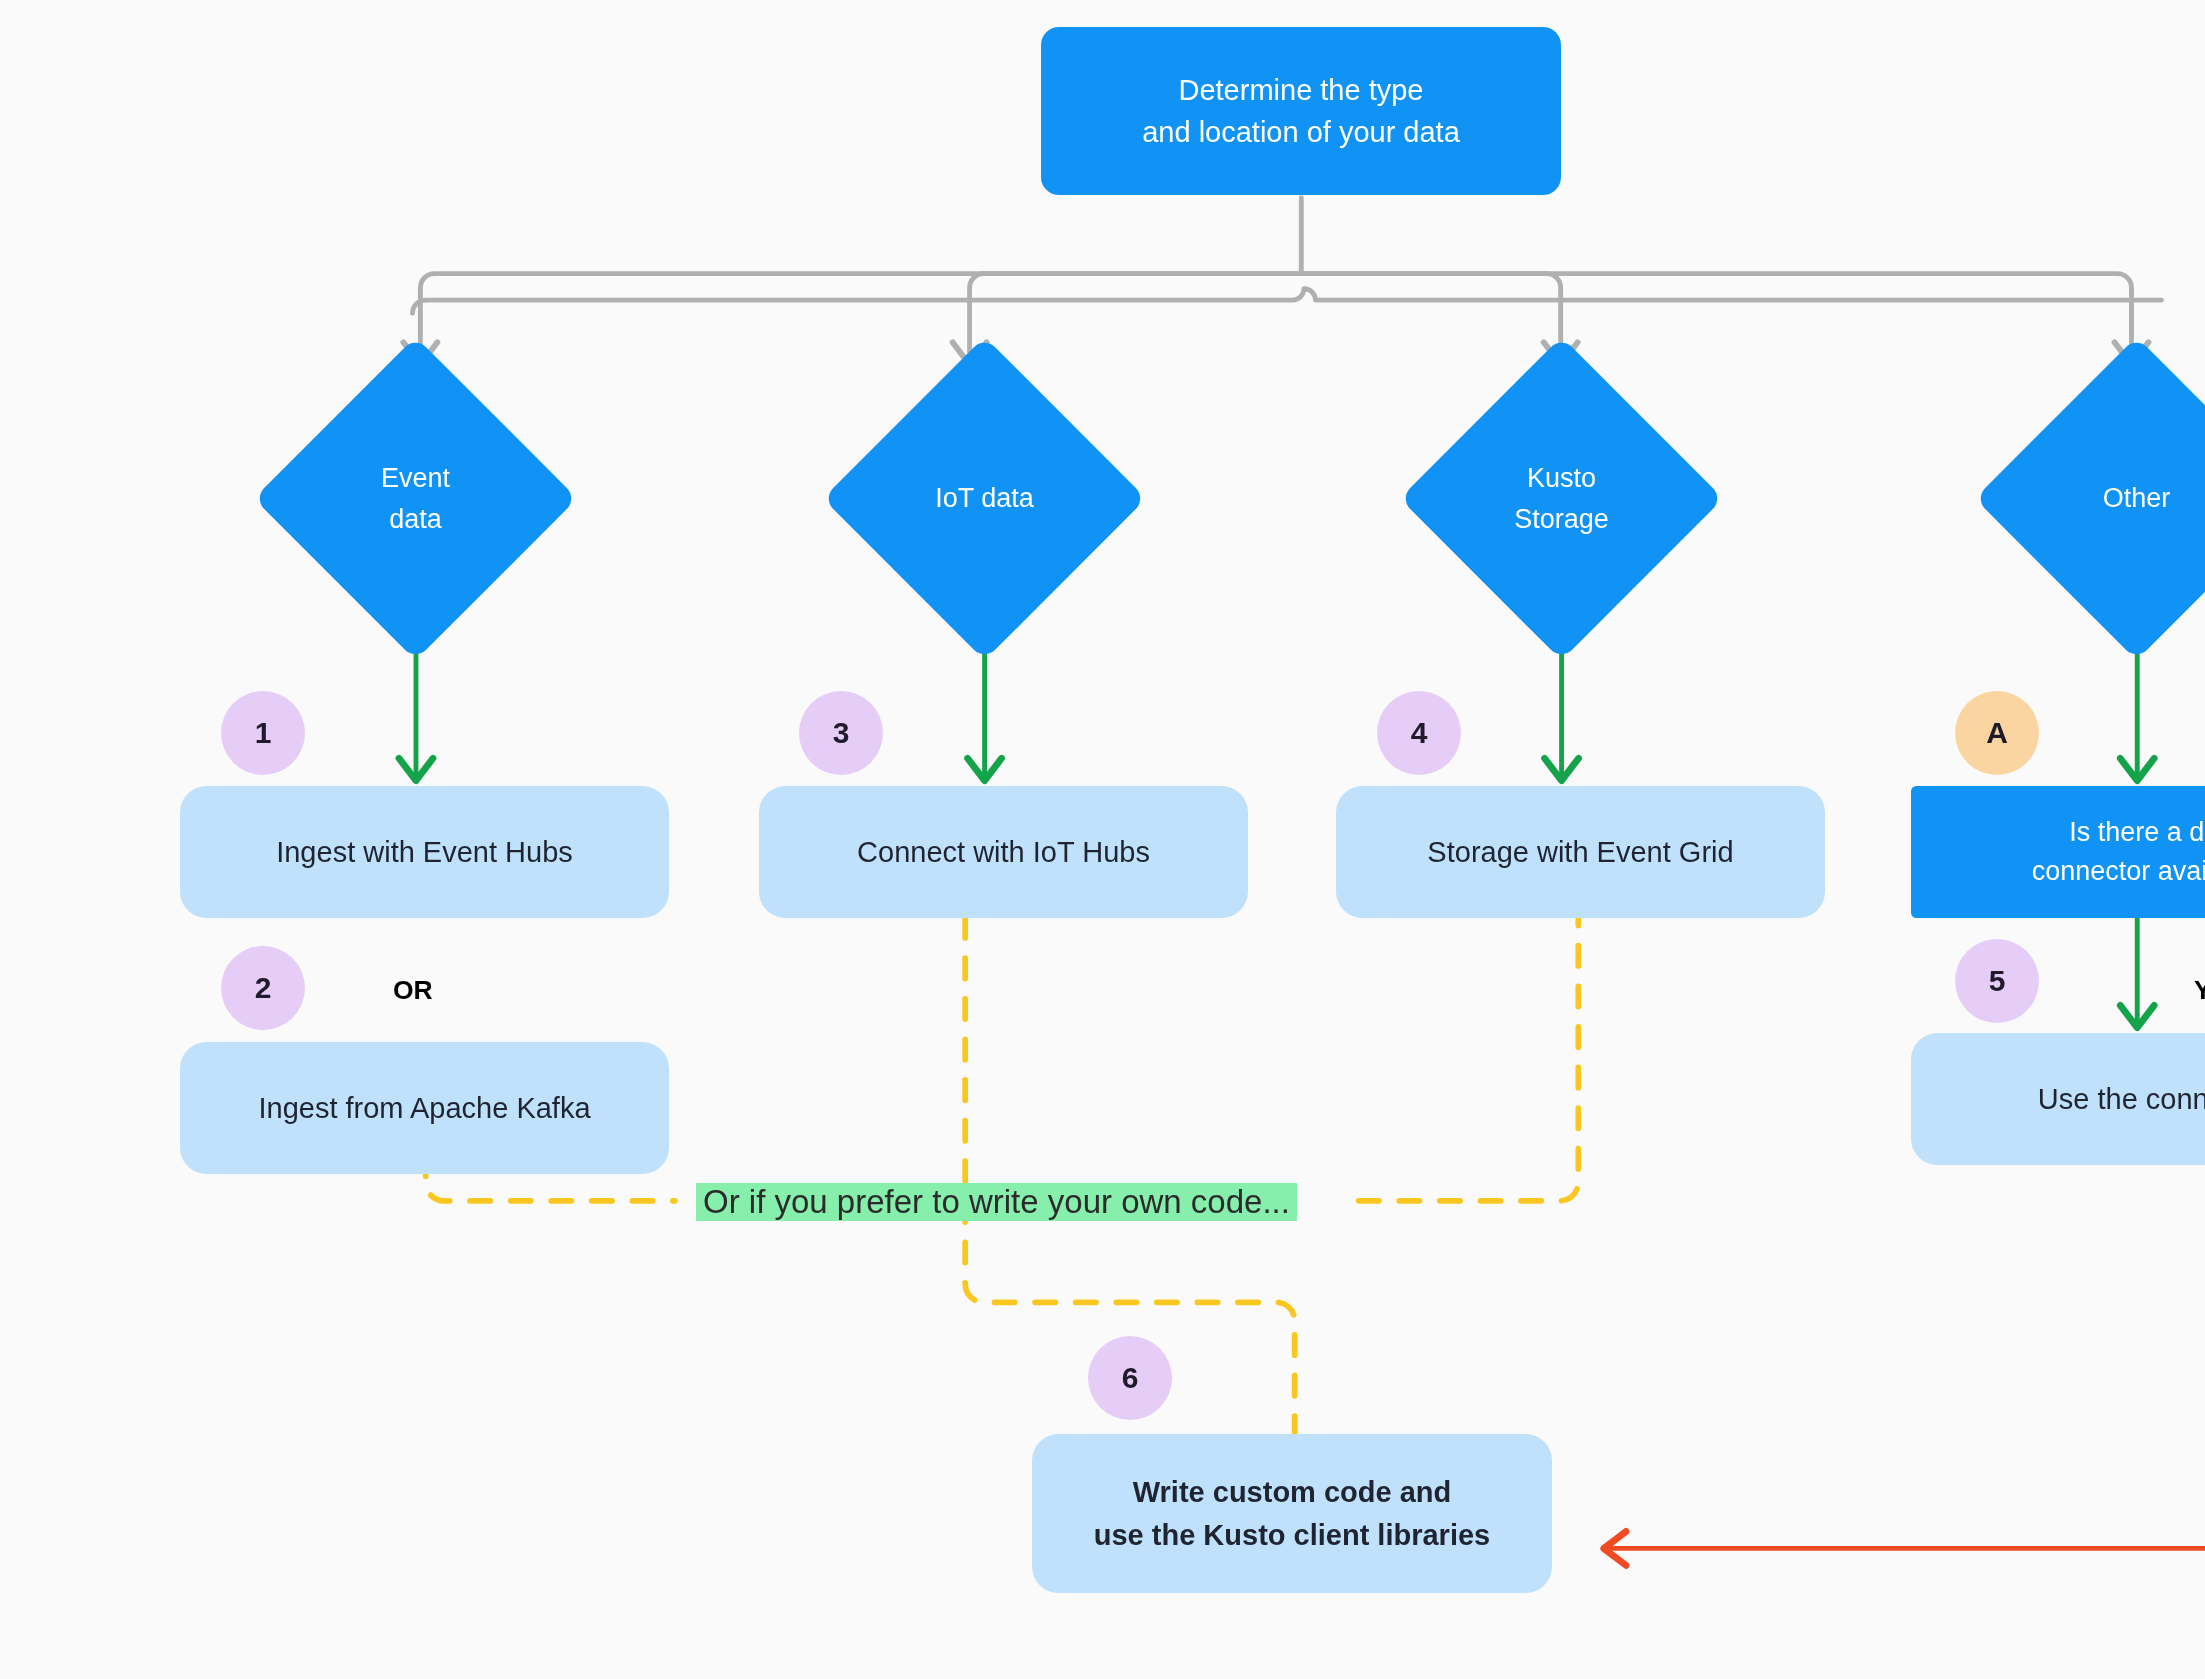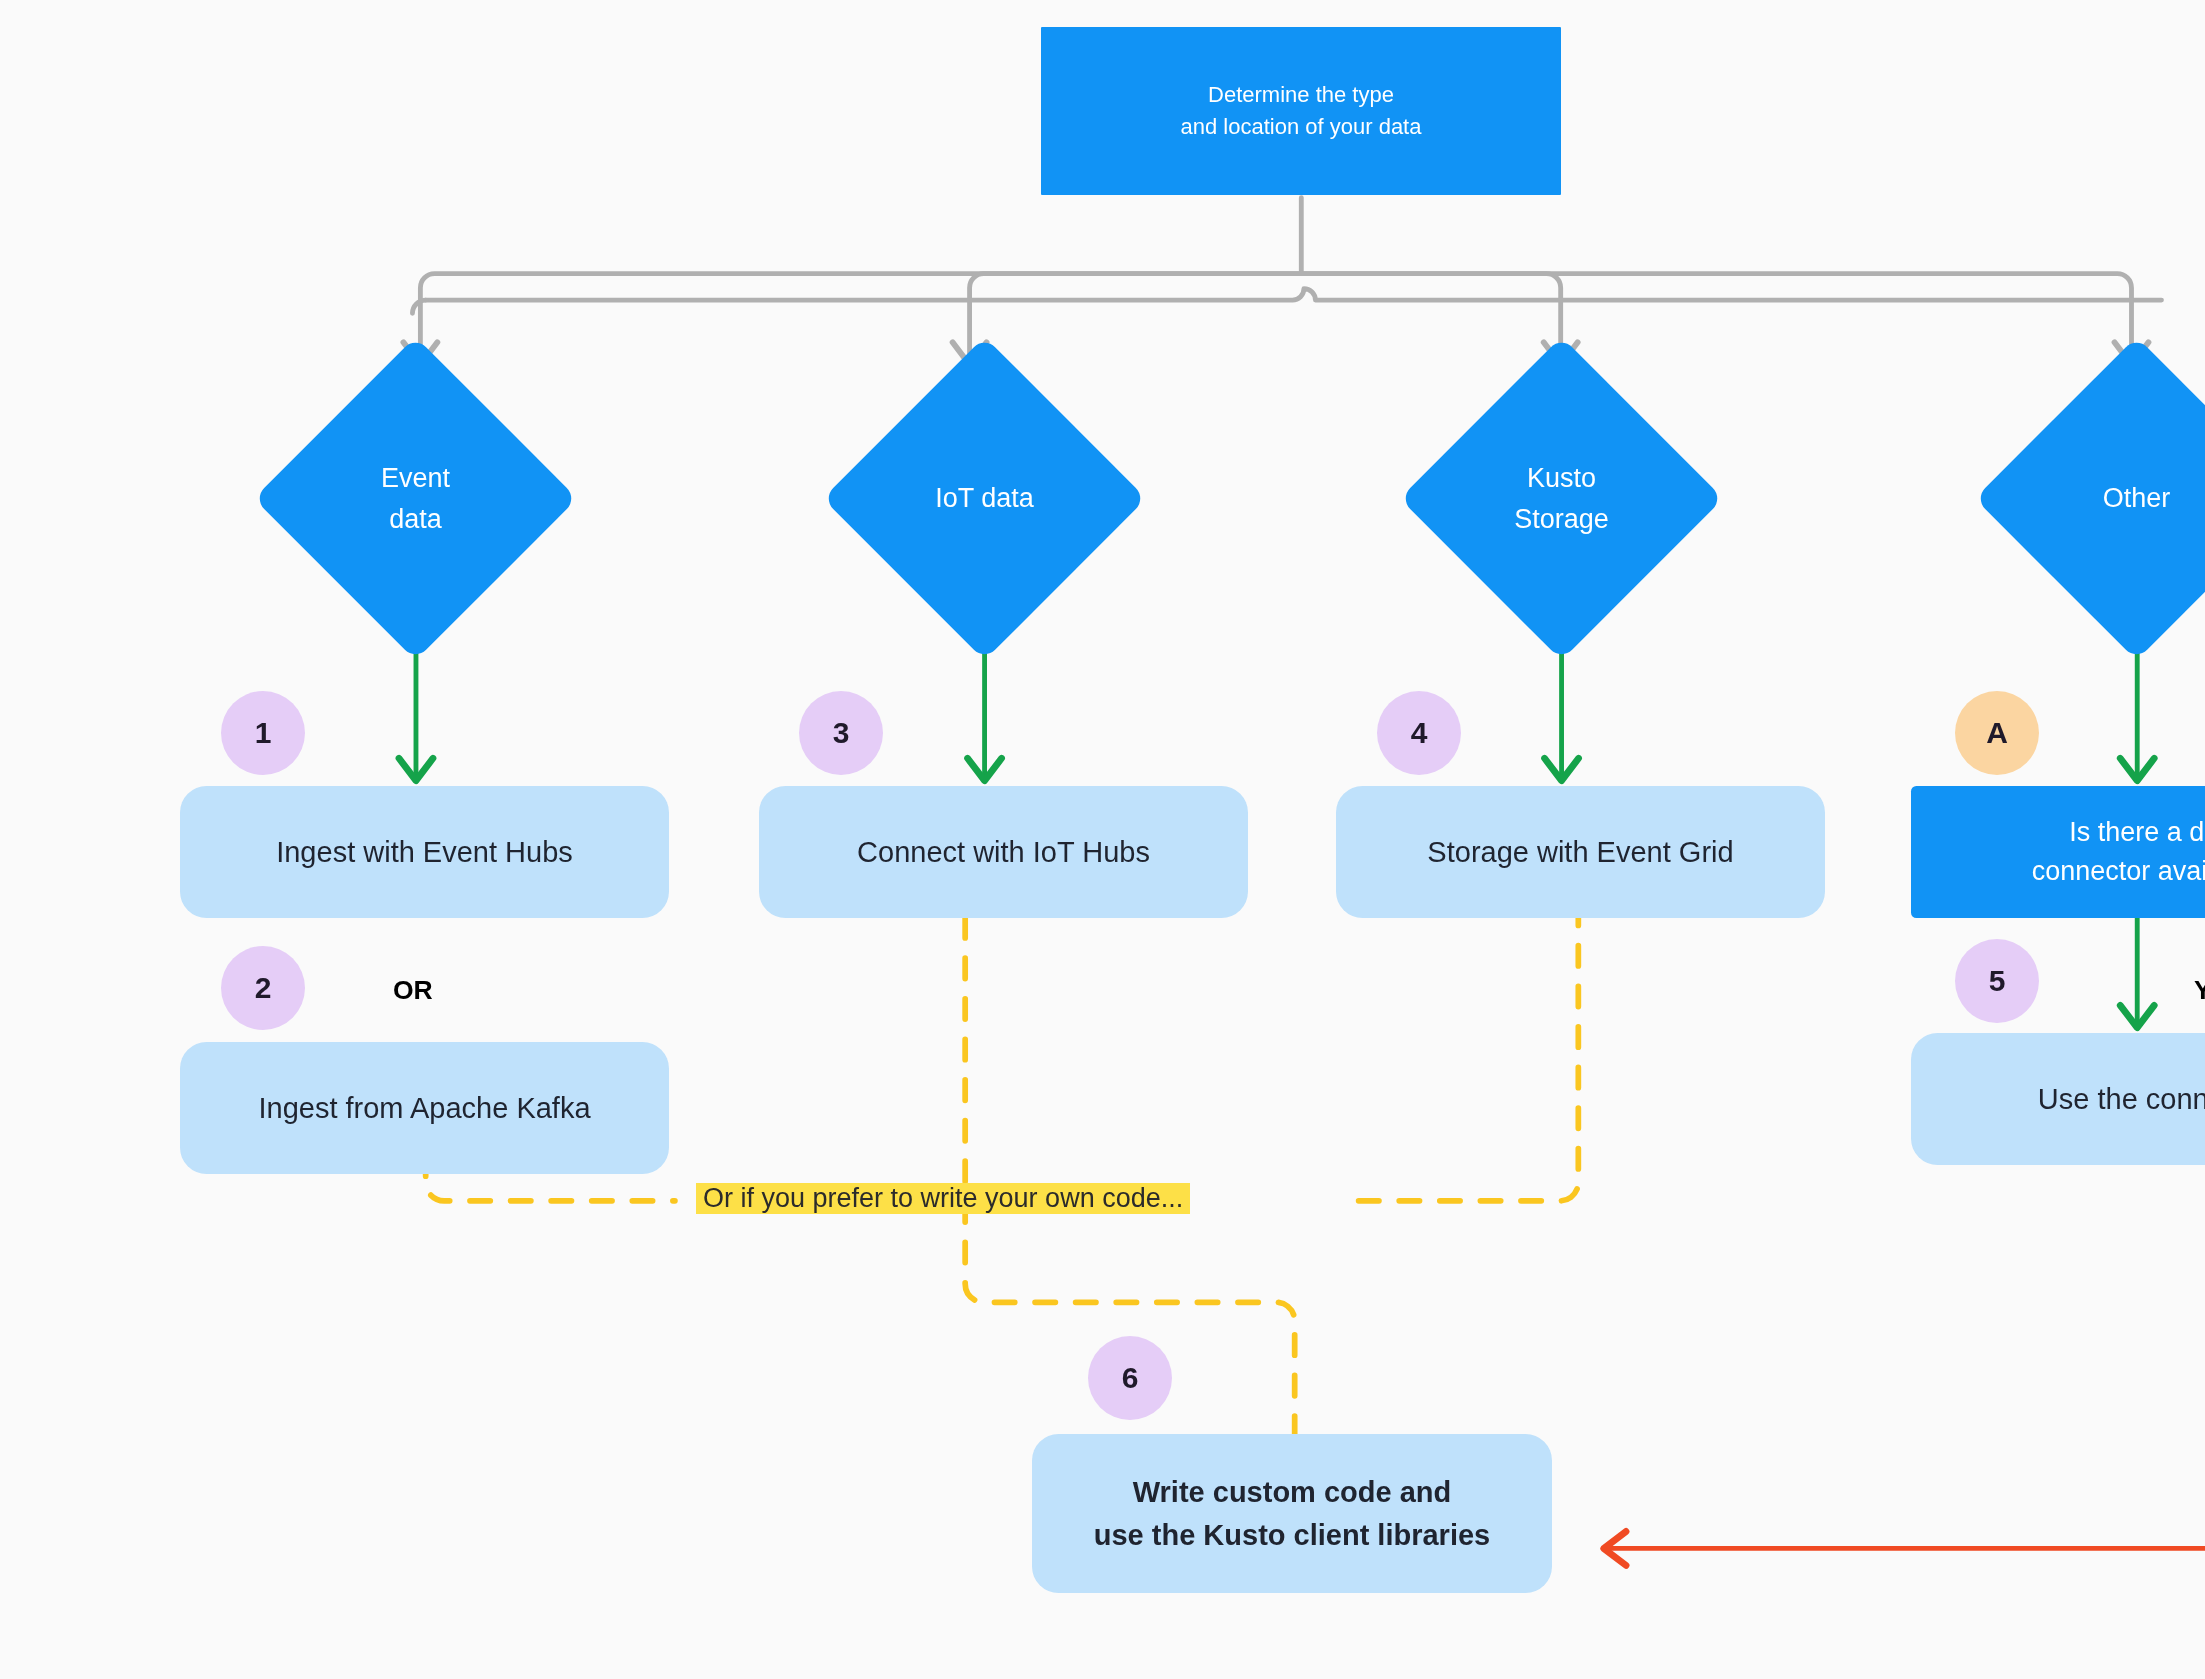--- a/index.html
+++ b/index.html
@@ -9,22 +9,22 @@
     font-family:"Liberation Sans", sans-serif;
     overflow:hidden;
   }
   #stage{position:relative;width:2682px;height:1680px;}
   svg.edges{position:absolute;left:0;top:0;width:2682px;height:1680px;}
 
   .node{position:absolute;box-sizing:border-box;display:flex;align-items:center;justify-content:center;text-align:center;}
 
   
   .box-primary{
-    background:#1193F5;color:#FFFFFF;border-radius:1px;
-    font-size:22px;line-height:1.45;font-weight:400;
+    background:#1193F5;color:#FFFFFF;border-radius:18px;
+    font-size:29px;line-height:1.45;font-weight:400;
   }
   
   .box-action{
     background:#BFE1FB;color:#1F2430;border-radius:26.5px;
     font-size:29px;line-height:1.45;font-weight:400;
   }
   
   .diamond-wrap{position:absolute;}
   .diamond-shape{
     position:absolute;left:0;top:0;width:100%;height:100%;
@@ -46,22 +46,22 @@
   }
   .badge-num{background:#E5CDF7;}
   .badge-alpha{background:#FBD5A1;}
 
   
   .edge-label{
     position:absolute;color:#000000;font-size:26.5px;font-weight:700;
     white-space:nowrap;
   }
   .flow-note{
-    position:absolute;color:#2B2B2B;font-size:27px;font-weight:400;
-    white-space:nowrap;background:#fde047;padding:0 7px;
+    position:absolute;color:#2B2B2B;font-size:33px;font-weight:400;
+    white-space:nowrap;background:#86efac;padding:0 7px;
   }
 </style>
 </head>
 <body>
 
 <div id="stage">
 
   <svg class="edges" viewBox="0 0 6080 3808">
     <defs>
       <marker id="arrow-gray" markerWidth="9" markerHeight="9" refX="5.2" refY="4.5" orient="auto" markerUnits="strokeWidth">

